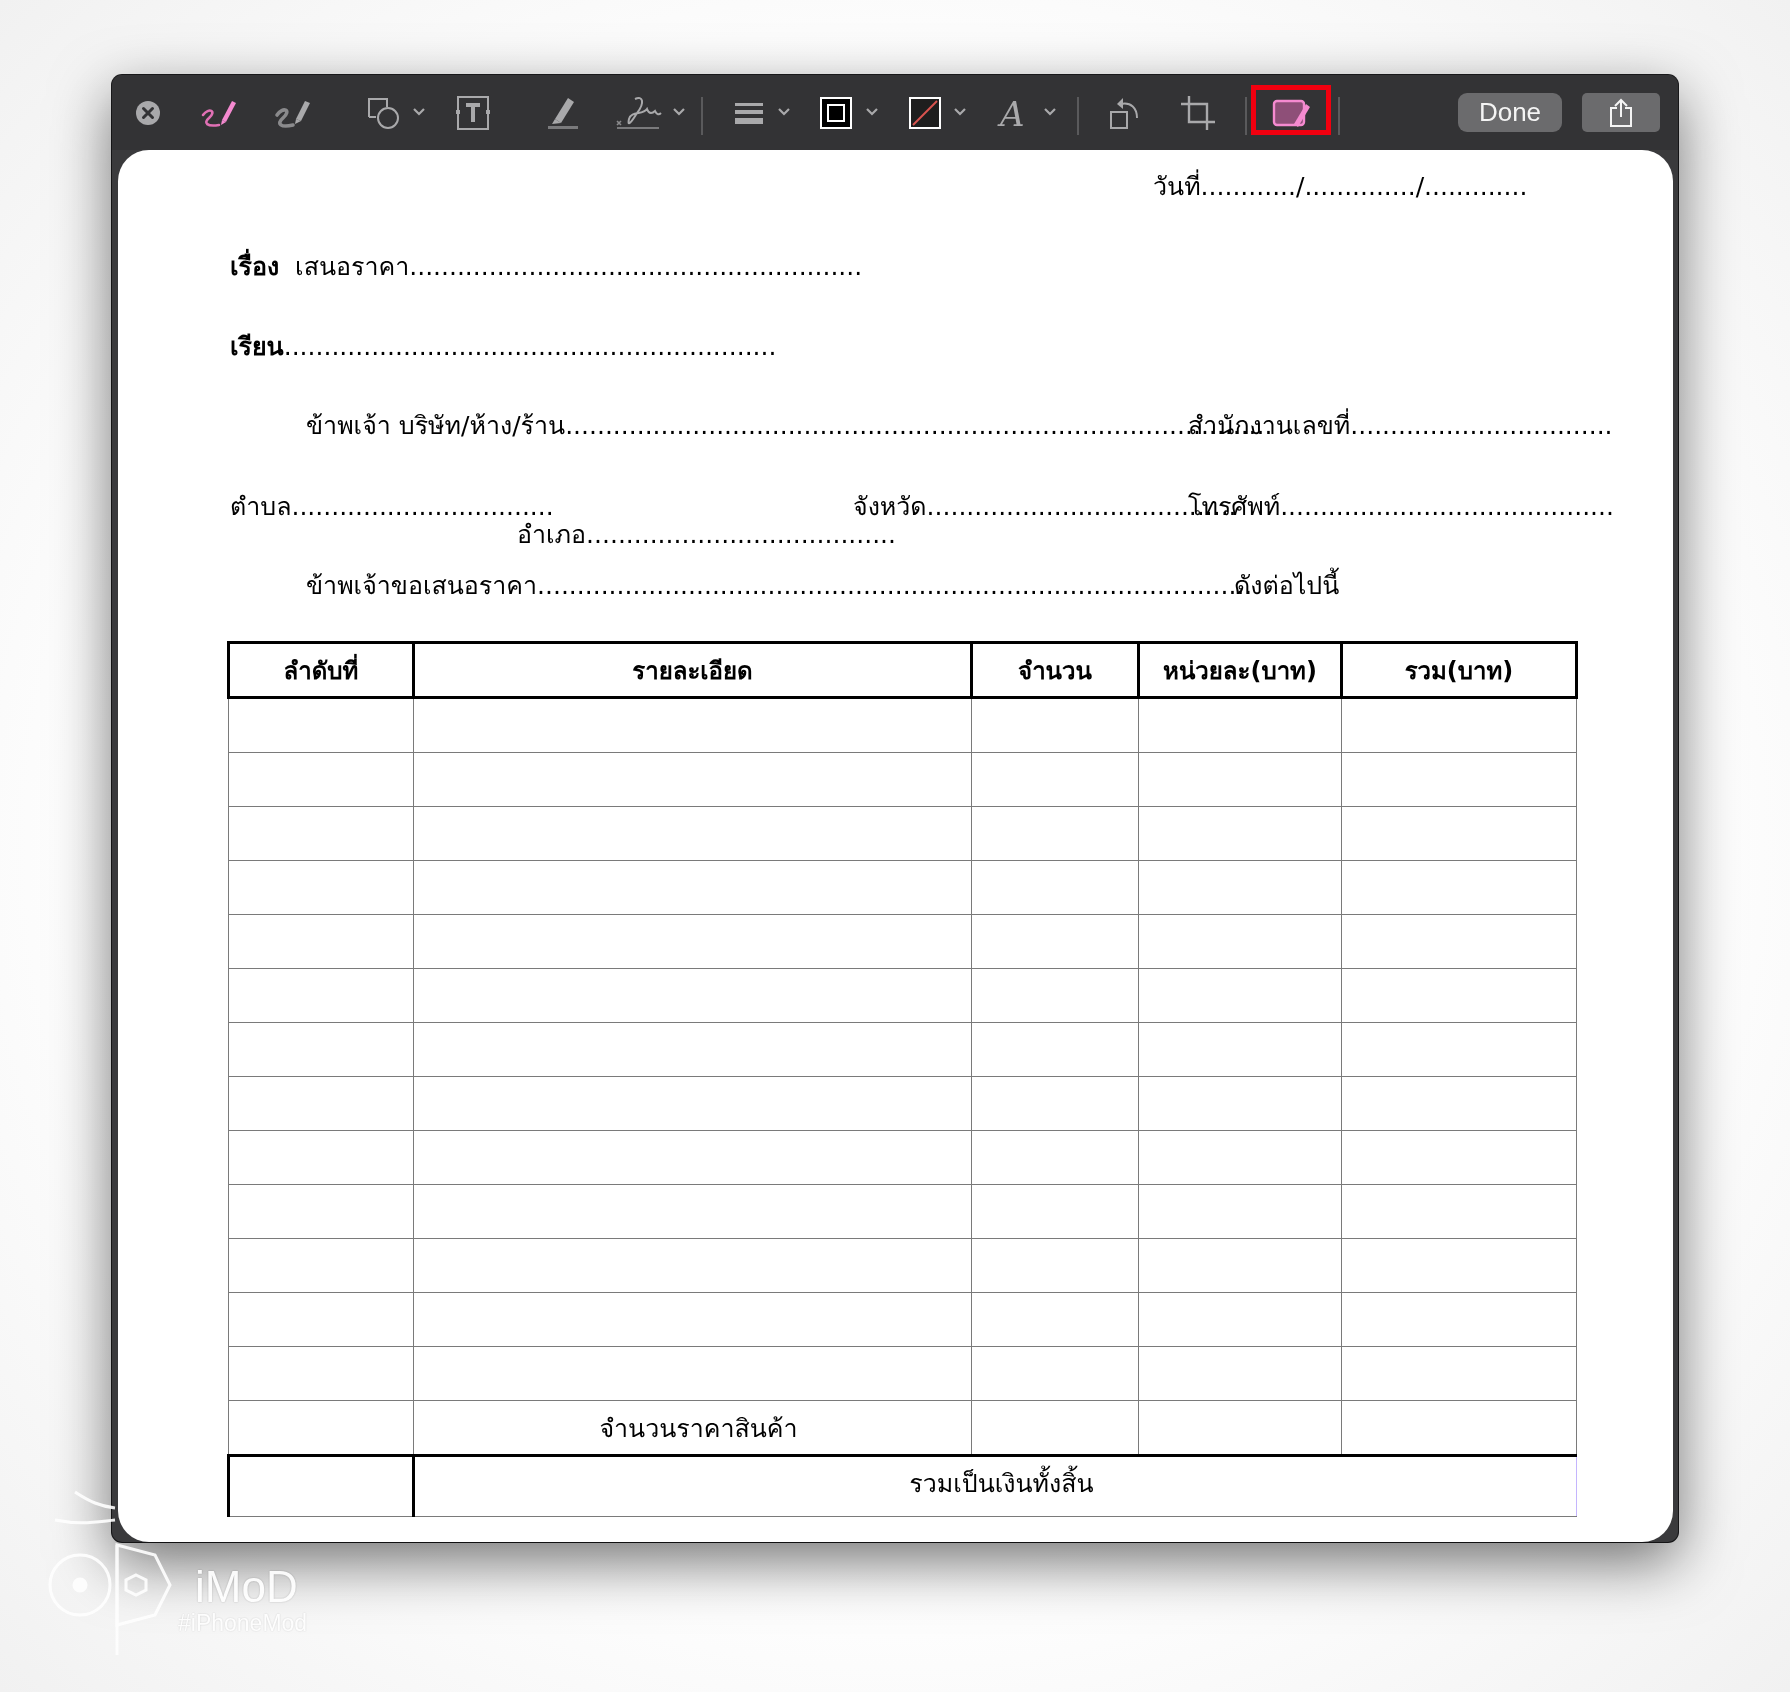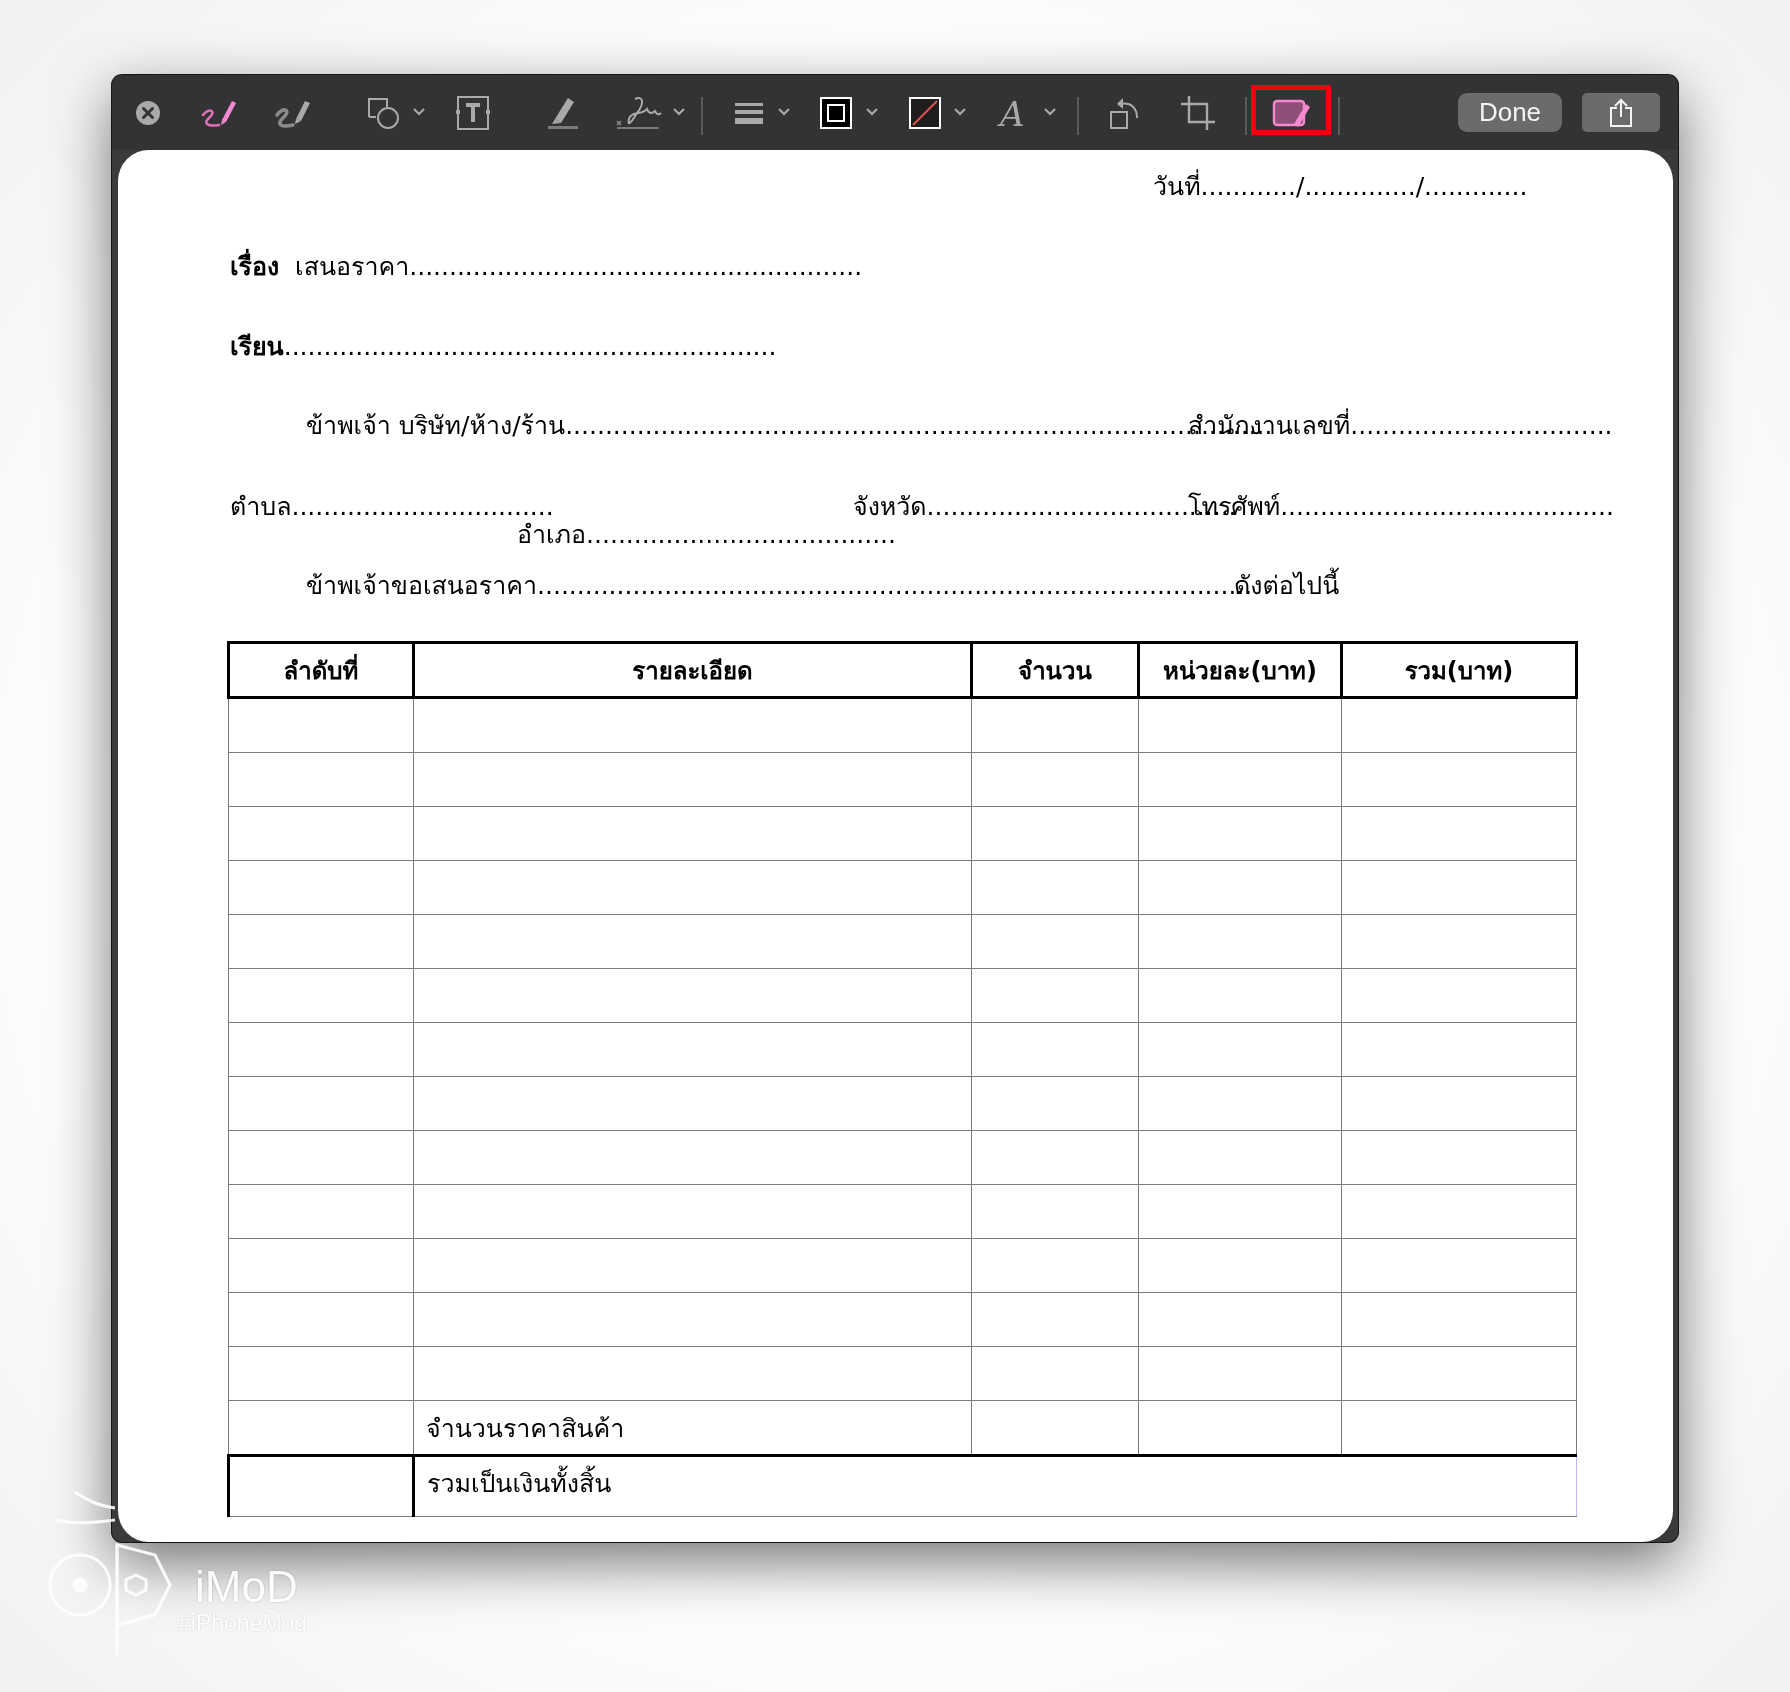--- a/index.html
+++ b/index.html
@@ -20,21 +20,21 @@
        border-radius:9px;color:#f4f4f4;font-family:"Liberation Sans",sans-serif;font-size:26px;
        display:flex;align-items:center;justify-content:center;}
   .share-btn{position:absolute;left:1470px;top:18px;width:78px;height:39px;background:#6b6b6d;border-radius:5px;
        display:flex;align-items:center;justify-content:center;}
   .page{position:absolute;left:6px;top:75px;width:1555px;height:1392px;background:#ffffff;overflow:hidden;border-radius:31px;}
   .txt{position:absolute;font-family:"DejaVu Sans",sans-serif;color:#000;white-space:nowrap;font-size:25px;line-height:30px;}
   .bold{font-weight:bold;}
   table.form{position:absolute;border-collapse:collapse;table-layout:fixed;}
   table.form td{border:1.5px solid #7a7a7a;height:53px;padding:0;font-family:"DejaVu Sans",sans-serif;font-size:25px;color:#000;}
   table.form th{border:3px solid #000;height:52px;padding:0;font-family:"DejaVu Sans",sans-serif;font-size:24px;font-weight:bold;color:#000;text-align:center;}
-  table.form td.sumlabel{padding-left:12px;}
+  table.form td.sumlabel{padding-left:12px;text-align:center;}
   table.form tr.total td{border-top:3.5px solid #000;}
   table.form tr.total td.tl{border-left:3px solid #000;}
   table.form tr.total td.tr{border-right:1px solid #c4b5fd;}
   .watermark{position:absolute;left:40px;top:1480px;width:300px;height:180px;}
   .wm-title{position:absolute;left:195px;top:1562px;font-family:"Liberation Sans",sans-serif;font-size:44px;color:#ffffff;
        text-shadow:0 0 2px rgba(0,0,0,0.25);opacity:0.92;}
   .wm-sub{position:absolute;left:178px;top:1610px;font-family:"Liberation Sans",sans-serif;font-size:23px;color:#ffffff;
        text-shadow:0 0 2px rgba(0,0,0,0.2);opacity:0.85;}
 </style>
 </head>

